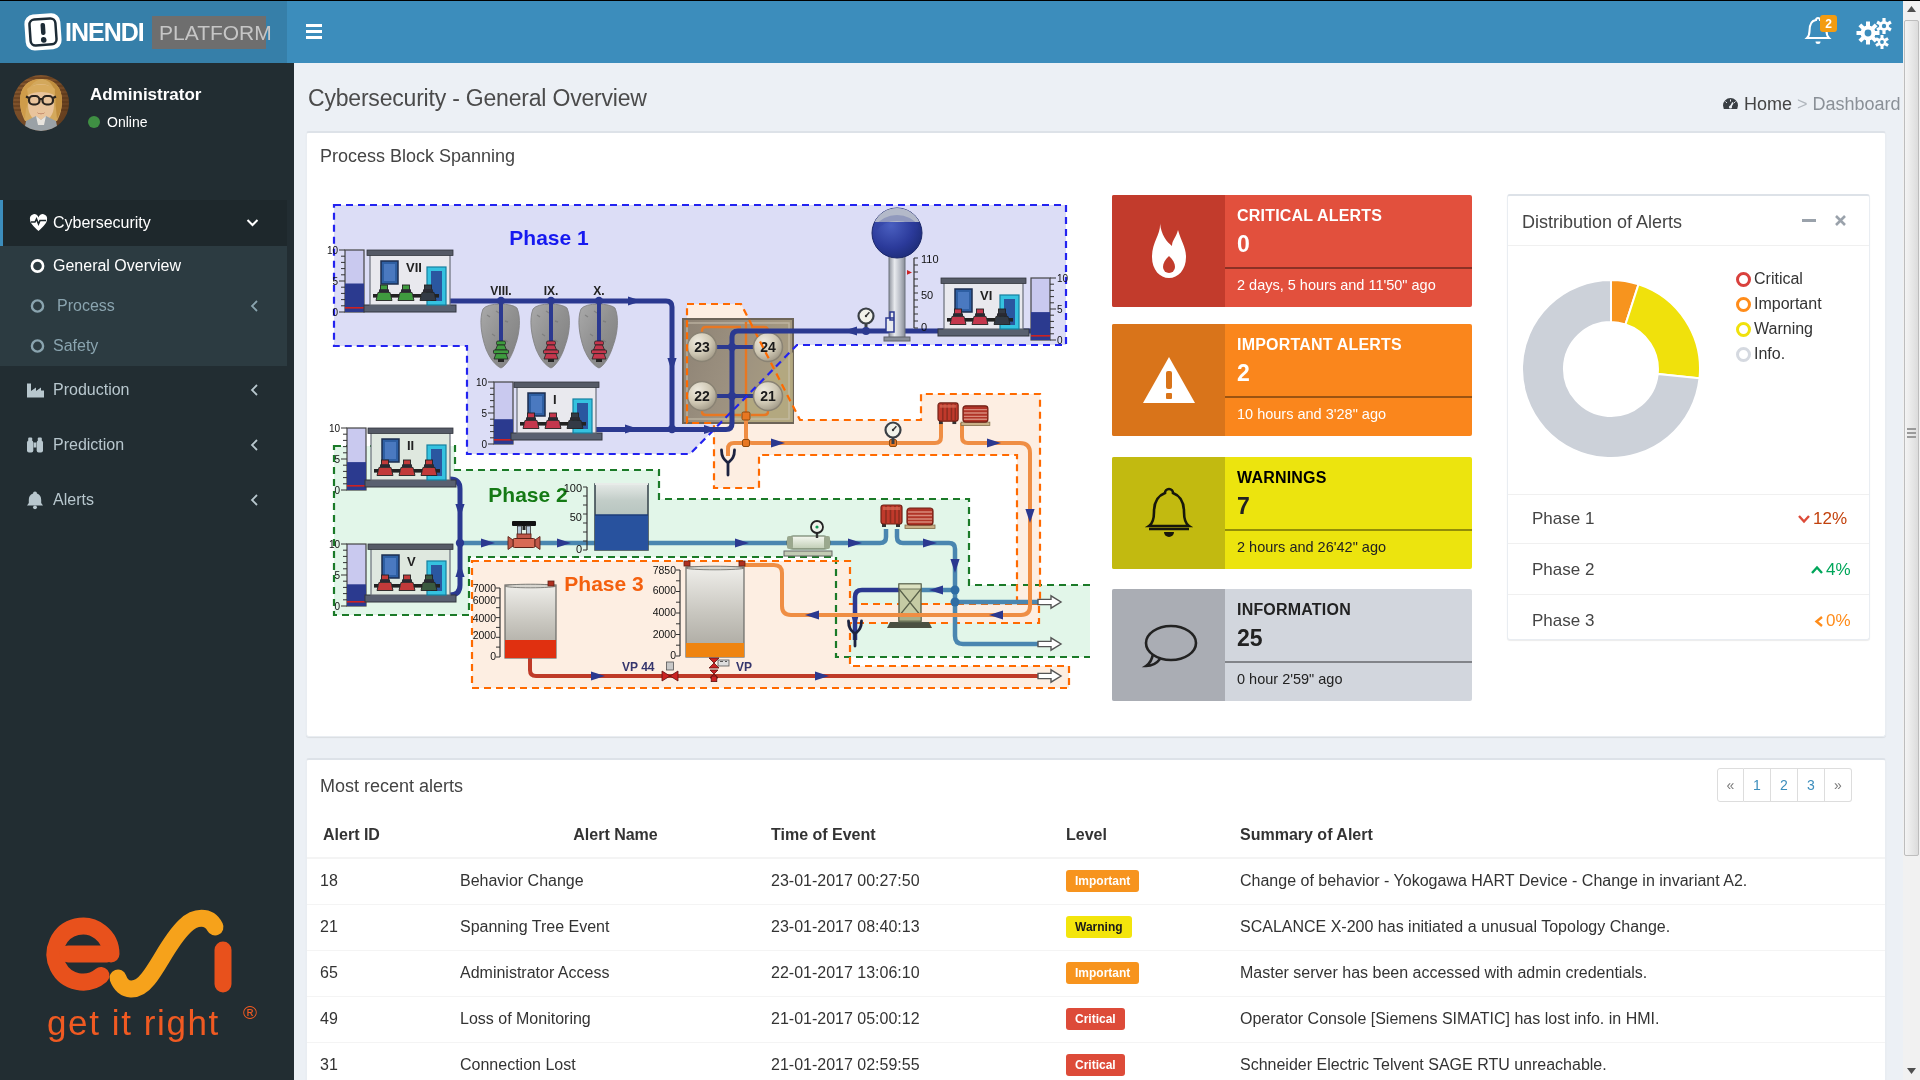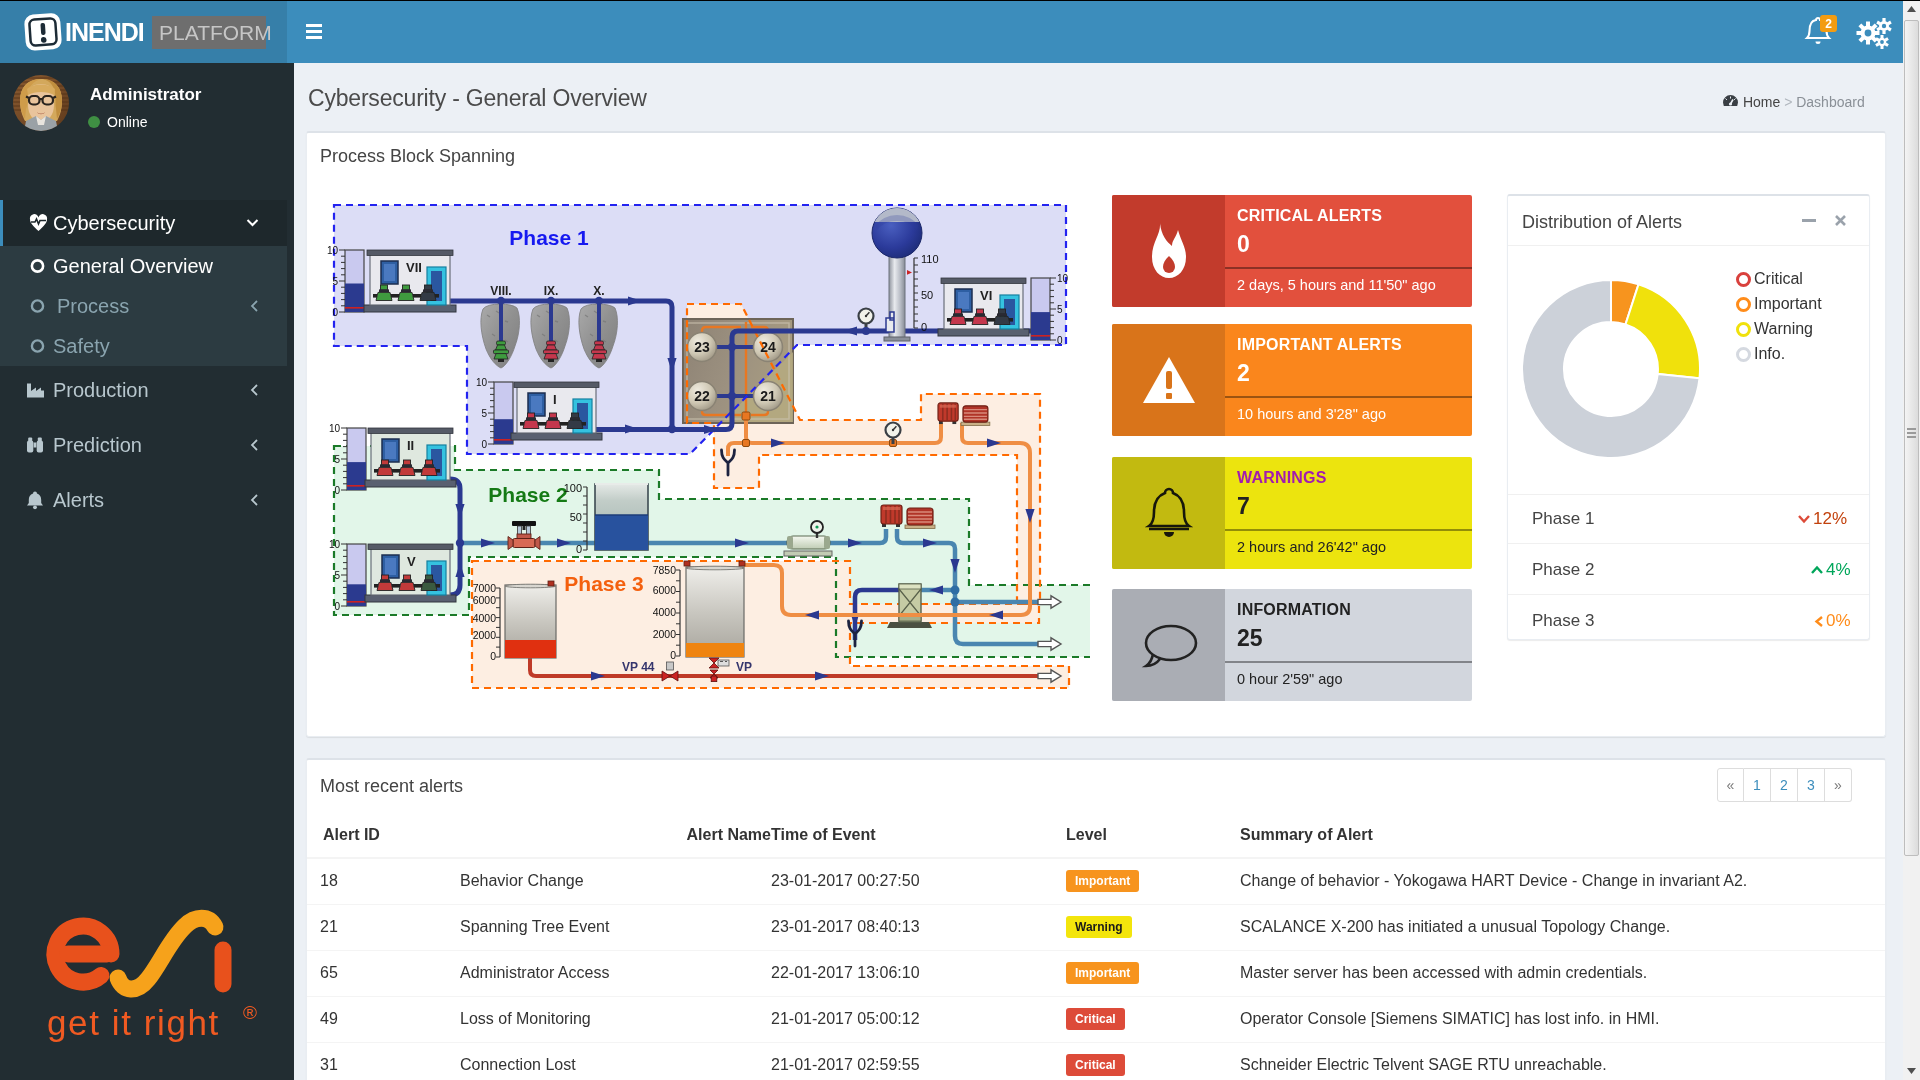--- a/index.html
+++ b/index.html
@@ -8,21 +8,21 @@
 #topline { left:0; top:0; width:1920px; height:1px; background:#000; z-index:60; }
 #logo { left:0; top:1px; width:287px; height:62px; background:#367fa9; z-index:51; }
 #hdr { left:287px; top:1px; width:1633px; height:62px; background:#3c8dbc; z-index:51; }
 #sidebar { left:0; top:63px; width:294px; height:1017px; background:#222d32; z-index:50; }
 #scrollbar { left:1903px; top:1px; width:17px; height:1079px; background:#f1f1f1; z-index:70; }
 .panel { position:absolute; background:#fff; border:1px solid #e9edf2; border-top:2px solid #dde2e8; border-radius:3px; box-shadow:0 1px 1px rgba(0,0,0,.08); }
 .ptitle { font-size:18px; color:#444; }
 
 .hbar { position:absolute; width:16px; height:2.5px; background:#fff; }
 
-.mitem { position:absolute; left:0; width:287px; color:#b8c7ce; font-size:20px; }
+.mitem { position:absolute; left:0; width:287px; color:#b8c7ce; font-size:16px; }
 .mico { position:absolute; left:26px; top:50%; transform:translateY(-50%); }
 .mtxt { position:absolute; left:53px; top:50%; transform:translateY(-50%); }
 .chev { position:absolute; right:28px; top:50%; transform:translateY(-50%); font-size:15px; }
 
 .card { position:absolute; left:1112px; width:360px; height:112px; border-radius:2px; }
 .cicon { position:absolute; left:0; top:0; width:113px; height:112px; border-radius:2px 0 0 2px; }
 .ctitle { position:absolute; left:125px; top:12px; font-size:16px; font-weight:bold; letter-spacing:.2px; }
 .cnum { position:absolute; left:125px; top:36px; font-size:23px; font-weight:bold; }
 .cdiv { position:absolute; left:113px; right:0; top:72px; height:2px; background:rgba(0,0,0,0.38); }
 .cago { position:absolute; left:125px; top:82px; font-size:14.5px; }
@@ -225,21 +225,21 @@
       <path d="M68,74 H107" stroke="#e8511c" stroke-width="17"></path>
       <path d="M118,98 C123,112 137,113 148,99 C160,84 170,60 185,46 C195,36 209,35 215,47" stroke="#f6a21b" stroke-width="17"></path>
       <path d="M223,70 V104" stroke="#e8511c" stroke-width="17"></path>
     </g>
     <text x="47" y="155" font-size="35" fill="#f05a22" letter-spacing="1.6">get it right</text>
     <text x="243" y="139" font-size="19" fill="#f05a22">®</text>
   </svg>
 </div>
 
 <div class="abs" style="left:308px;top:85px;font-size:23px;color:#4b4b4b;font-weight:500;letter-spacing:-0.2px">Cybersecurity - General Overview</div>
-<div class="abs" style="left:1722px;top:94px;font-size:14px;color:#444">
+<div class="abs" style="left:1722px;top:94px;font-size:18px;color:#444">
   <svg style="vertical-align:-2px" width="17" height="15" viewBox="0 0 17 15">
       <path d="M8.5,1 A7.5,7.5 0 0 1 16,8.5 L15.2,12 H1.8 L1,8.5 A7.5,7.5 0 0 1 8.5,1 Z" fill="#3a3f44"></path>
       <g stroke="#ecf0f5" stroke-width="1">
         <path d="M8.5,2.5 v2 M3.5,4.5 l1.4,1.4 M13.5,4.5 l-1.4,1.4"></path>
       </g>
       <path d="M8.5,10 L11,5.5" stroke="#ecf0f5" stroke-width="1.6"></path>
       <circle cx="8.5" cy="10" r="1.6" fill="#ecf0f5"></circle>
     </svg>
   Home <span style="color:#b0b6bd">&gt;</span> <span style="color:#8a9097">Dashboard</span>
 </div>
@@ -270,21 +270,21 @@
   <div class="cdiv"></div>
   <div class="cago" style="color:#fff">10 hours and 3'28" ago</div>
 </div>
 <div class="card" style="top:457px;background:#ece40e">
   <div class="cicon" style="background:#c2ba10"></div>
   <svg class="abs" style="left:30px;top:26px" width="54" height="60" viewBox="0 0 54 60">
     <path d="M27,6 a4,4 0 0 1 4,4 c8,3 11,10 11,19 c0,8 2,12 5,14 H7 c3,-2 5,-6 5,-14 c0,-9 3,-16 11,-19 a4,4 0 0 1 4,-4 z" fill="none" stroke="#17170b" stroke-width="2.6"></path>
     <path d="M7,46 H47" stroke="#17170b" stroke-width="2.6"></path>
     <path d="M22,49 a5,5 0 0 0 10,0 z" fill="#17170b"></path>
   </svg>
-  <div class="ctitle" style="color:#a21caf">WARNINGS</div>
+  <div class="ctitle" style="color:#000000">WARNINGS</div>
   <div class="cnum" style="color:#222">7</div>
   <div class="cdiv"></div>
   <div class="cago" style="color:#222">2 hours and 26'42" ago</div>
 </div>
 <div class="card" style="top:589px;background:#d2d6dd">
   <div class="cicon" style="background:#aaadb4"></div>
   <svg class="abs" style="left:29px;top:33px" width="58" height="48" viewBox="0 0 58 48">
     <ellipse cx="30" cy="21" rx="25" ry="17" fill="none" stroke="#222" stroke-width="2.6"></ellipse>
     <path d="M12,32 C11,38 8,42 5,44 C11,44 16,41 19,37" fill="none" stroke="#222" stroke-width="2.6"></path>
   </svg>
@@ -841,21 +841,21 @@
   <div style="width:27px;border:1px solid #ddd;border-left:none;background:#fff;color:#3c8dbc;text-align:center;line-height:32px;font-size:14px">1</div>
   <div style="width:27px;border:1px solid #ddd;border-left:none;background:#fff;color:#3c8dbc;text-align:center;line-height:32px;font-size:14px">2</div>
   <div style="width:27px;border:1px solid #ddd;border-left:none;background:#fff;color:#3c8dbc;text-align:center;line-height:32px;font-size:14px">3</div>
   <div style="width:27px;border:1px solid #ddd;border-left:none;background:#fff;color:#7a7a7a;text-align:center;line-height:32px;font-size:14px;border-radius:0 3px 3px 0">»</div>
 </div>
 <div class="abs" id="tblwrap" style="left:307px;top:812px;width:1578px;height:268px;overflow:hidden">
   <table style="width:100%;border-collapse:collapse">
     <tbody>
         <tr style="height:46px">
       <th style="width:153px;text-align:left;padding-left:16px;border-bottom:2px solid #f4f4f4">Alert ID</th>
-      <th style="width:311px;text-align:right;border-bottom:2px solid #f4f4f4">Alert Name</th>
+      <th style="width:311px;text-align:center;border-bottom:2px solid #f4f4f4">Alert Name</th>
       <th style="width:295px;text-align:left;border-bottom:2px solid #f4f4f4">Time of Event</th>
       <th style="width:174px;text-align:left;border-bottom:2px solid #f4f4f4">Level</th>
       <th style="text-align:left;border-bottom:2px solid #f4f4f4">Summary of Alert</th>
     </tr>
     <tr style="height:46px">
       <td style="padding-left:13px;border-bottom:1px solid #f4f4f4">18</td>
       <td style="border-bottom:1px solid #f4f4f4">Behavior Change</td>
       <td style="border-bottom:1px solid #f4f4f4">23-01-2017 00:27:50</td>
       <td style="border-bottom:1px solid #f4f4f4"><span class="badge" style="background:#f7941e;color:#fff">Important</span></td>
       <td style="border-bottom:1px solid #f4f4f4">Change of behavior - Yokogawa HART Device - Change in invariant A2.</td>

